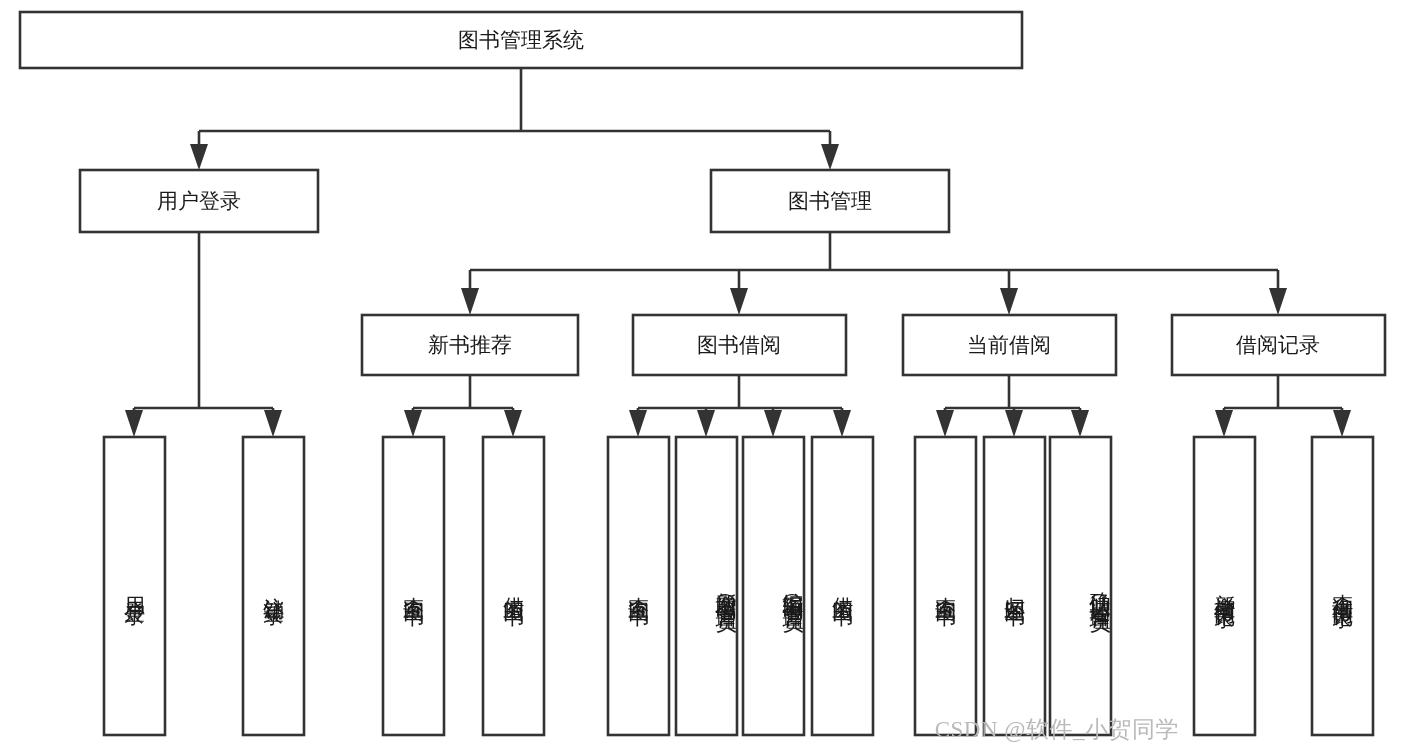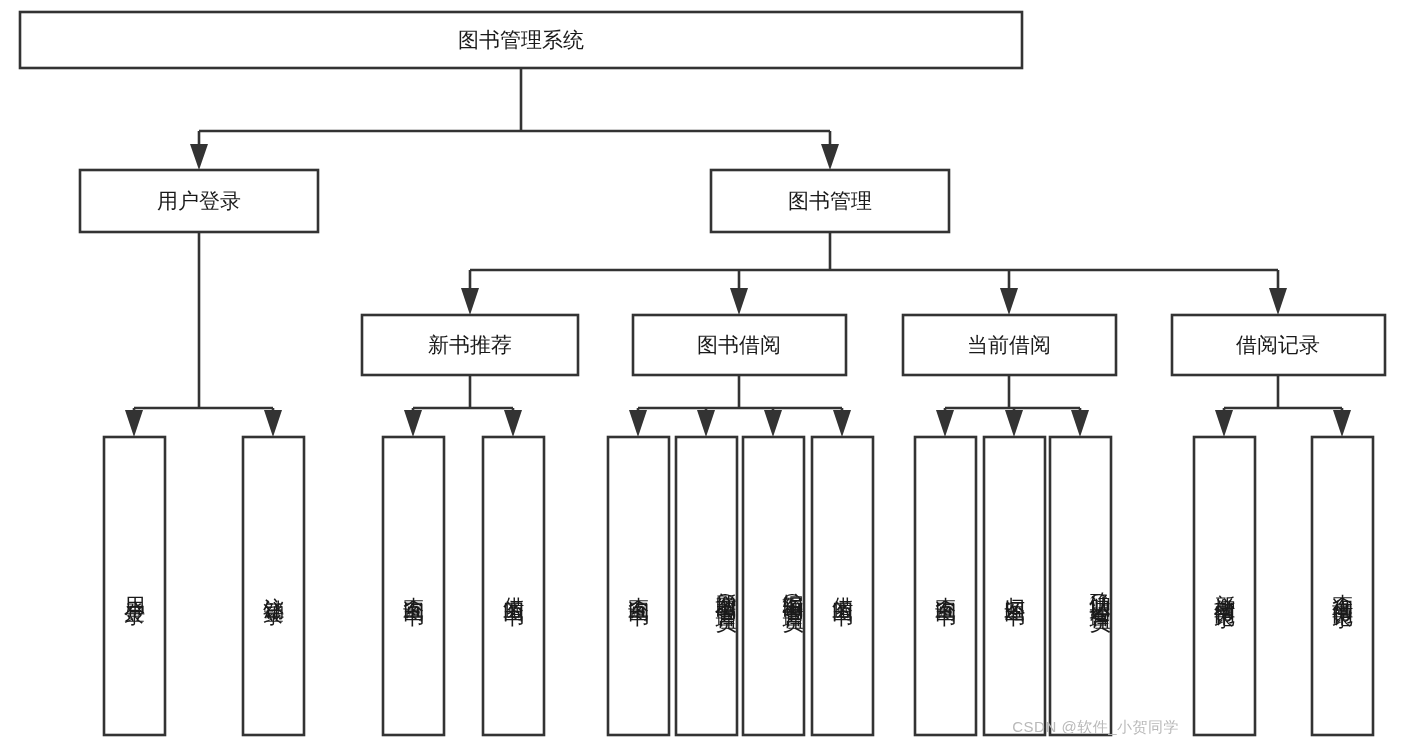--- a/index.html
+++ b/index.html
@@ -58,23 +58,23 @@
     line-height: 1.08;
     color: #1a1a1a;
     letter-spacing: 3px;
     text-align: center;
     white-space: nowrap;
     pointer-events: none;
   }
   .watermark {
     position: absolute;
     right: 8px;
-    bottom: 10px;
-    font-family: Liberation Sans, sans-serif;
-    font-size: 15px;
+    bottom: 2px;
+    font-family: Liberation Serif, serif;
+    font-size: 23px;
     color: #b9b9b9;
     white-space: nowrap;
     letter-spacing: 0.5px;
   }
 </style>
 </head>
 <body>
 
 <div id="diagram-root">
 

